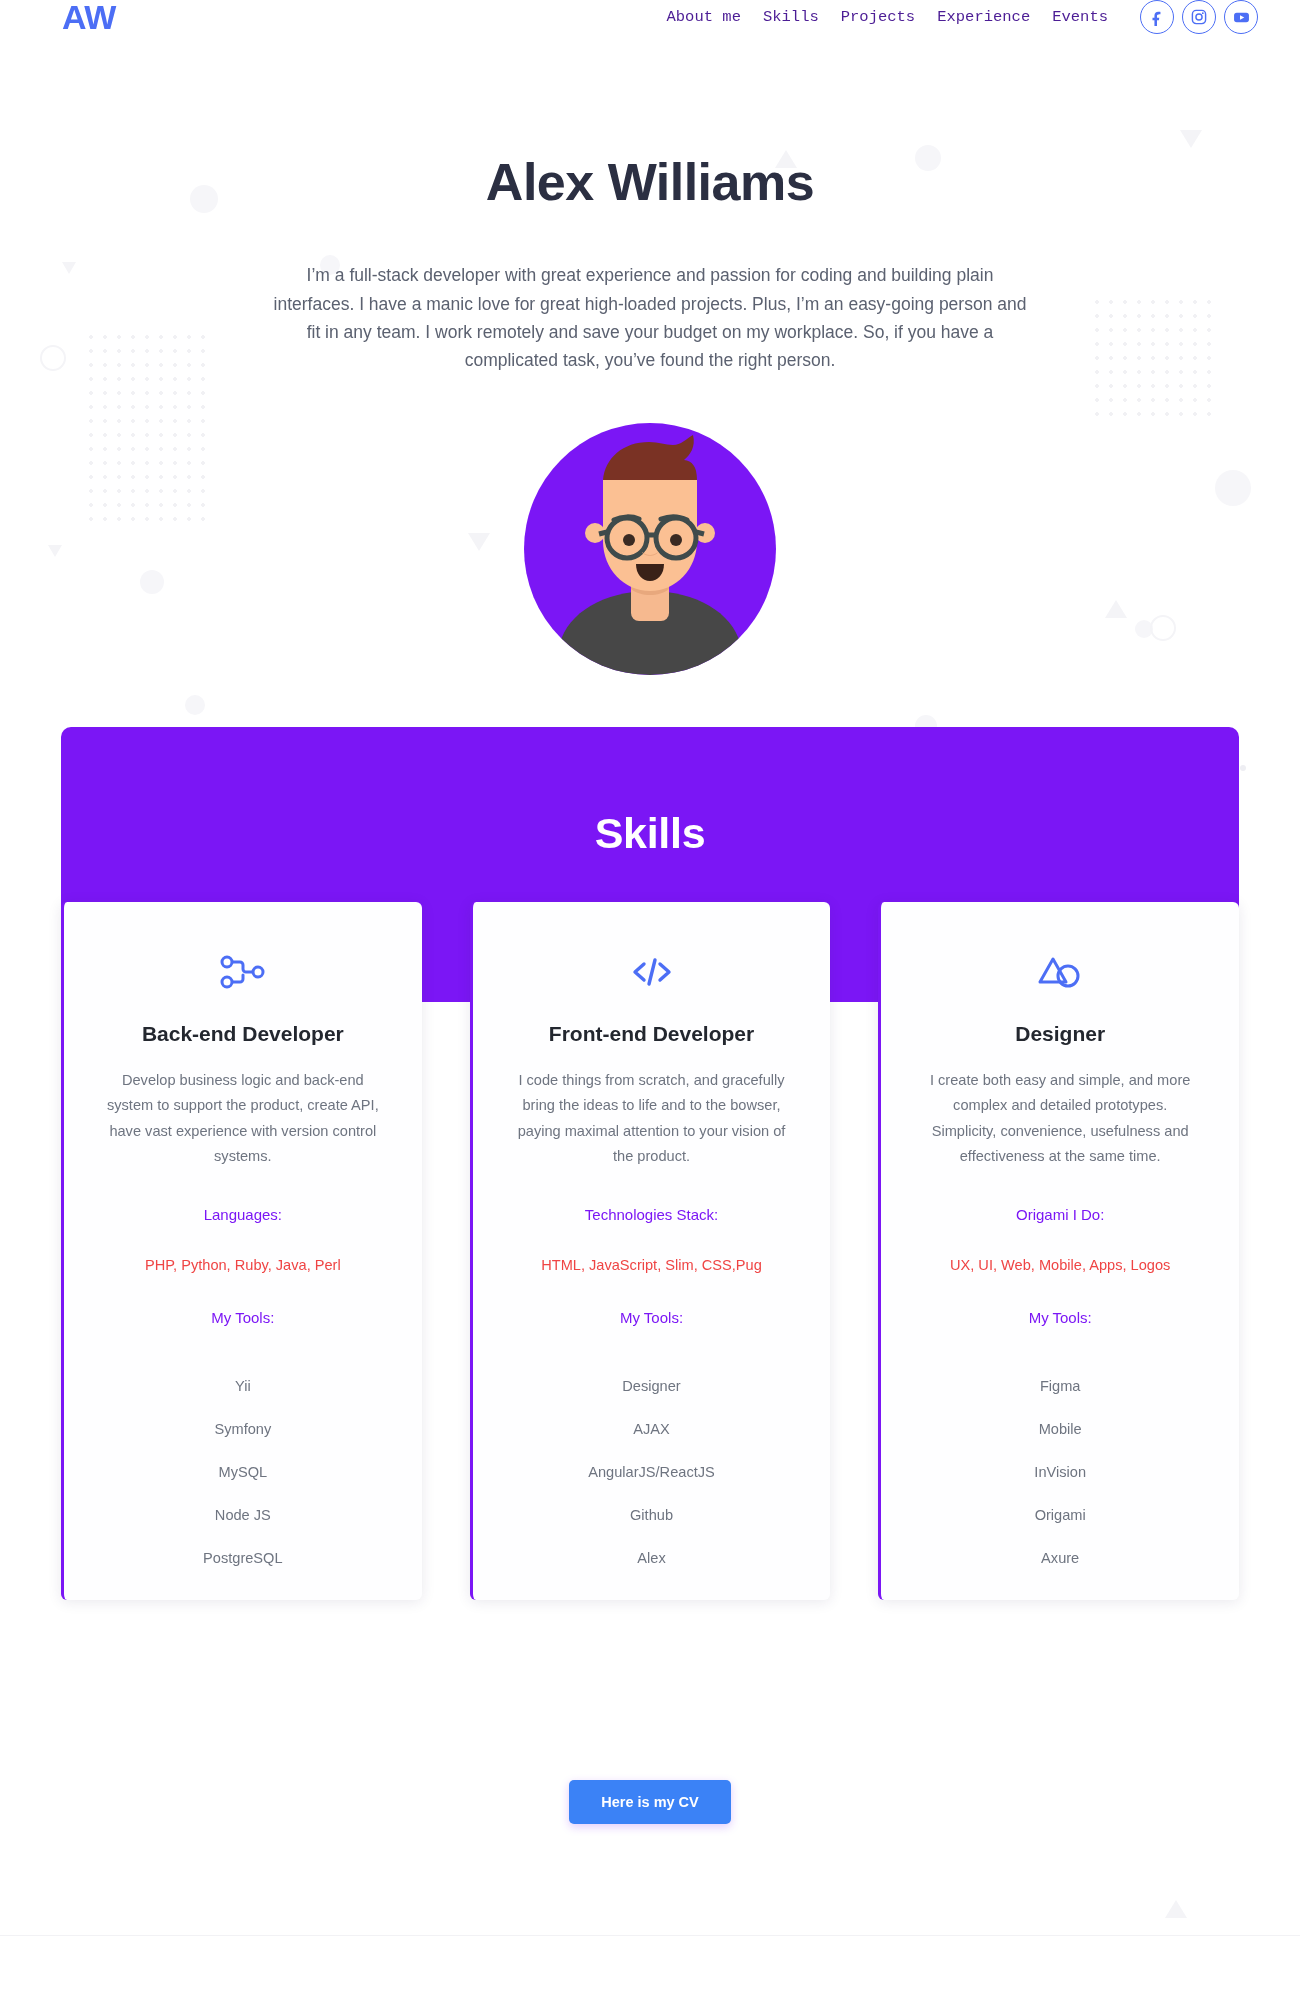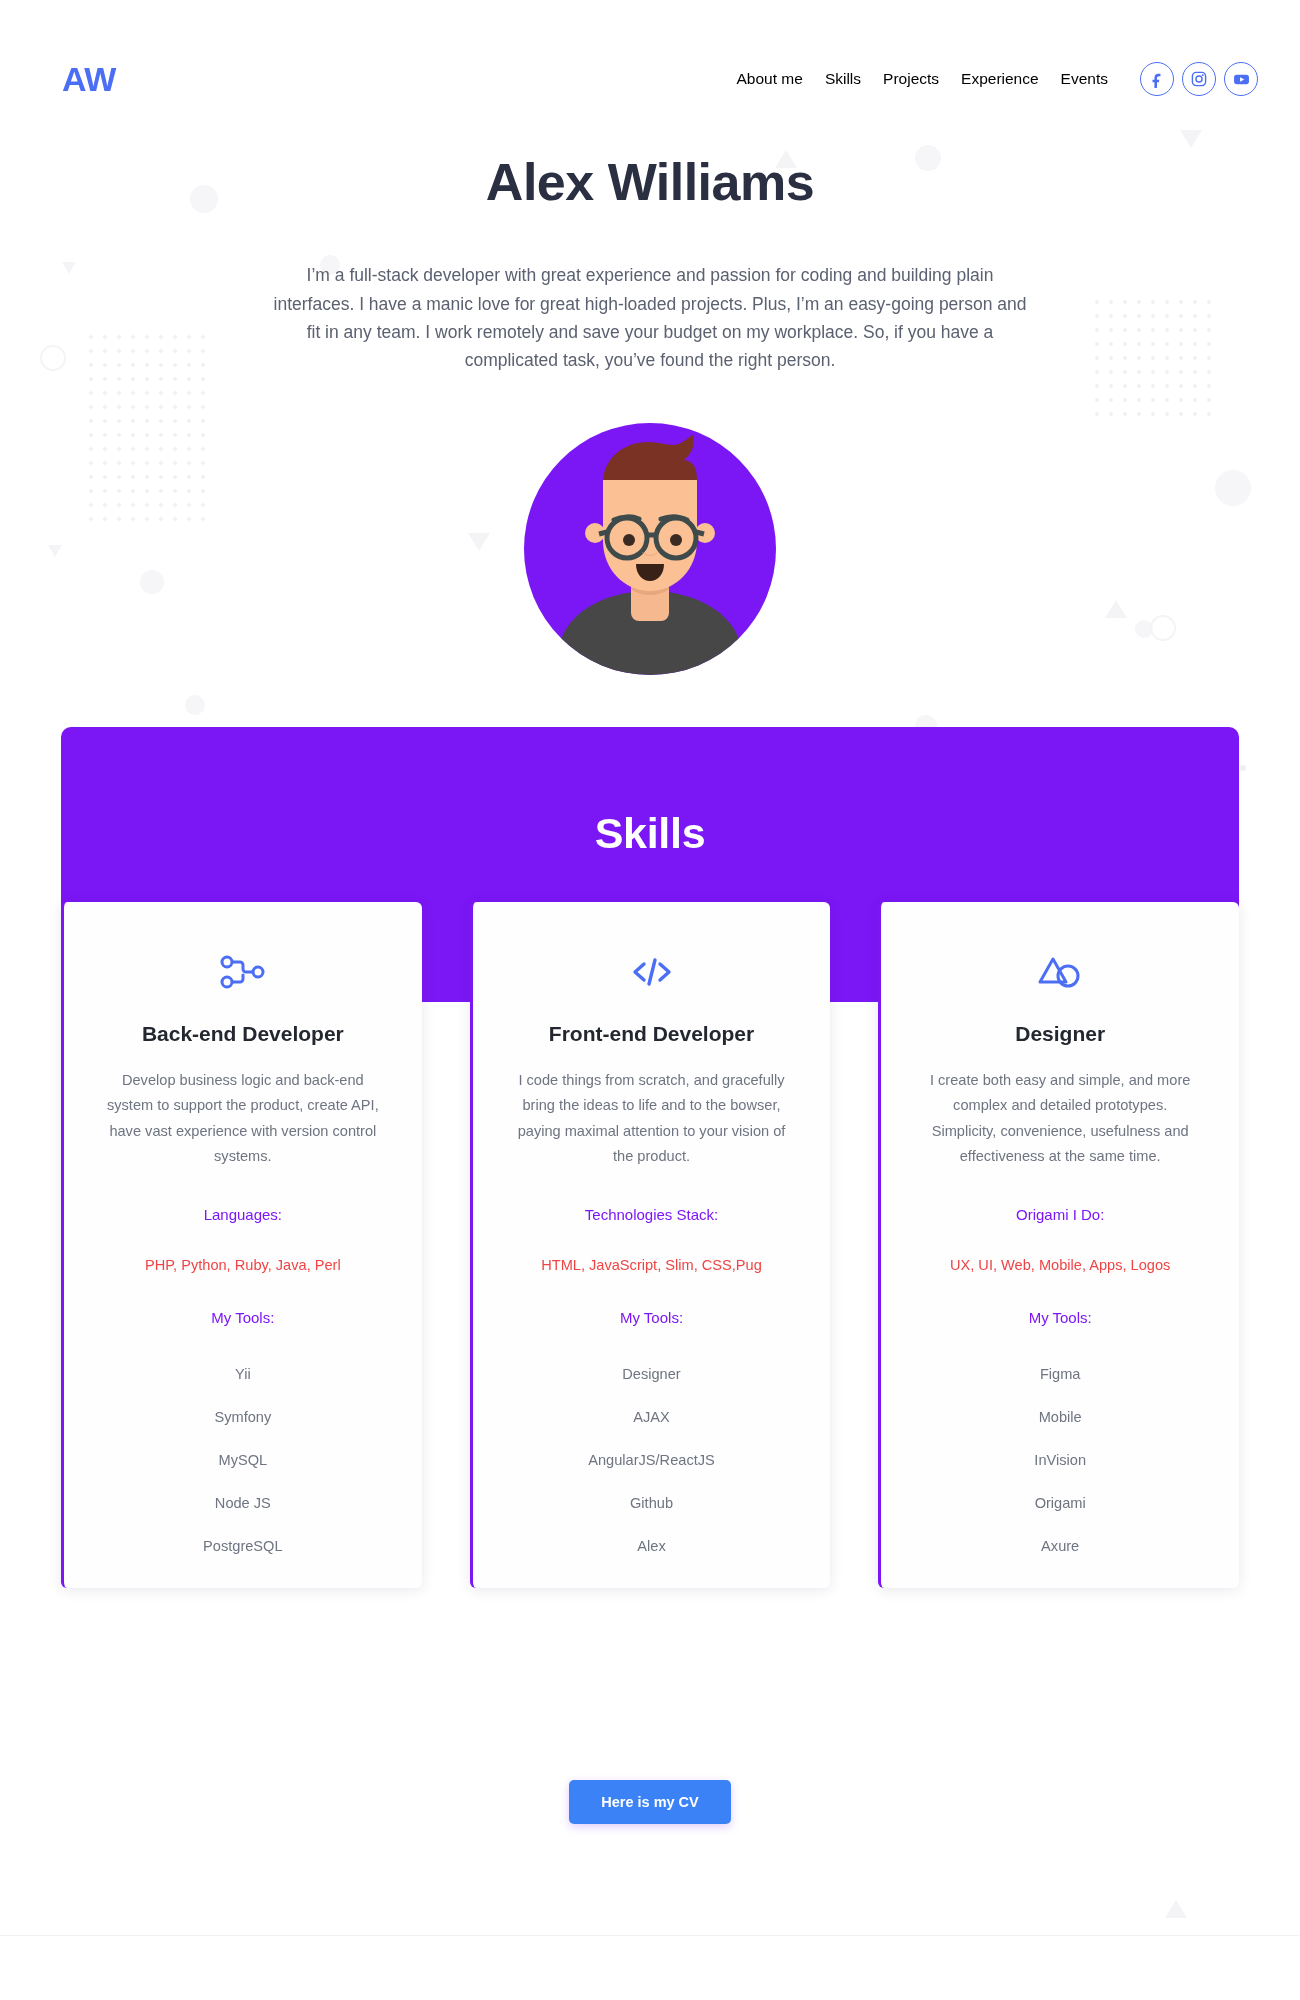--- a/index.html
+++ b/index.html
@@ -70,43 +70,43 @@
     letter-spacing: 9px;
     font-family: "Liberation Sans", sans-serif;
   }
 
   
   .header {
     position: relative;
     z-index: 5;
     height: 96px;
     display: flex;
-    align-items: flex-end;
+    align-items: flex-start;
     padding: 0 42px 0 62px;
   }
   .logo {
     font-family: "Liberation Sans", sans-serif;
     font-size: 34px;
     font-weight: 700;
     color: #4c6ef5;
     letter-spacing: -0.5px;
     line-height: 1;
   }
   .nav {
     margin-left: auto;
     display: flex;
     align-items: center;
     gap: 22px;
   }
   .nav-link {
     font-size: 15.5px;
-    color: #000000;
+    color: #4c1d95;
     text-decoration: none;
     white-space: nowrap;
-    font-family: Liberation Sans, sans-serif;
+    font-family: Liberation Mono, monospace;
   }
   .socials {
     display: flex;
     align-items: center;
     gap: 8px;
     margin-left: 10px;
   }
   .soc {
     width: 34px; height: 34px;
     border-radius: 50%;
@@ -222,21 +222,21 @@
     color: #7b16f5;
     font-weight: 400;
   }
   .card-value {
     margin-top: 34px;
     font-size: 14.6px;
     color: #ef4444;
   }
   .tool-list {
     list-style: none;
-    margin-top: 40px;
+    margin-top: 52px;
   }
   .tool-list li {
     font-size: 14.6px;
     color: #6e7480;
     margin-bottom: 27px;
   }
   .tool-list li:last-child { margin-bottom: 0; }
 
   
   .cv-wrap {

